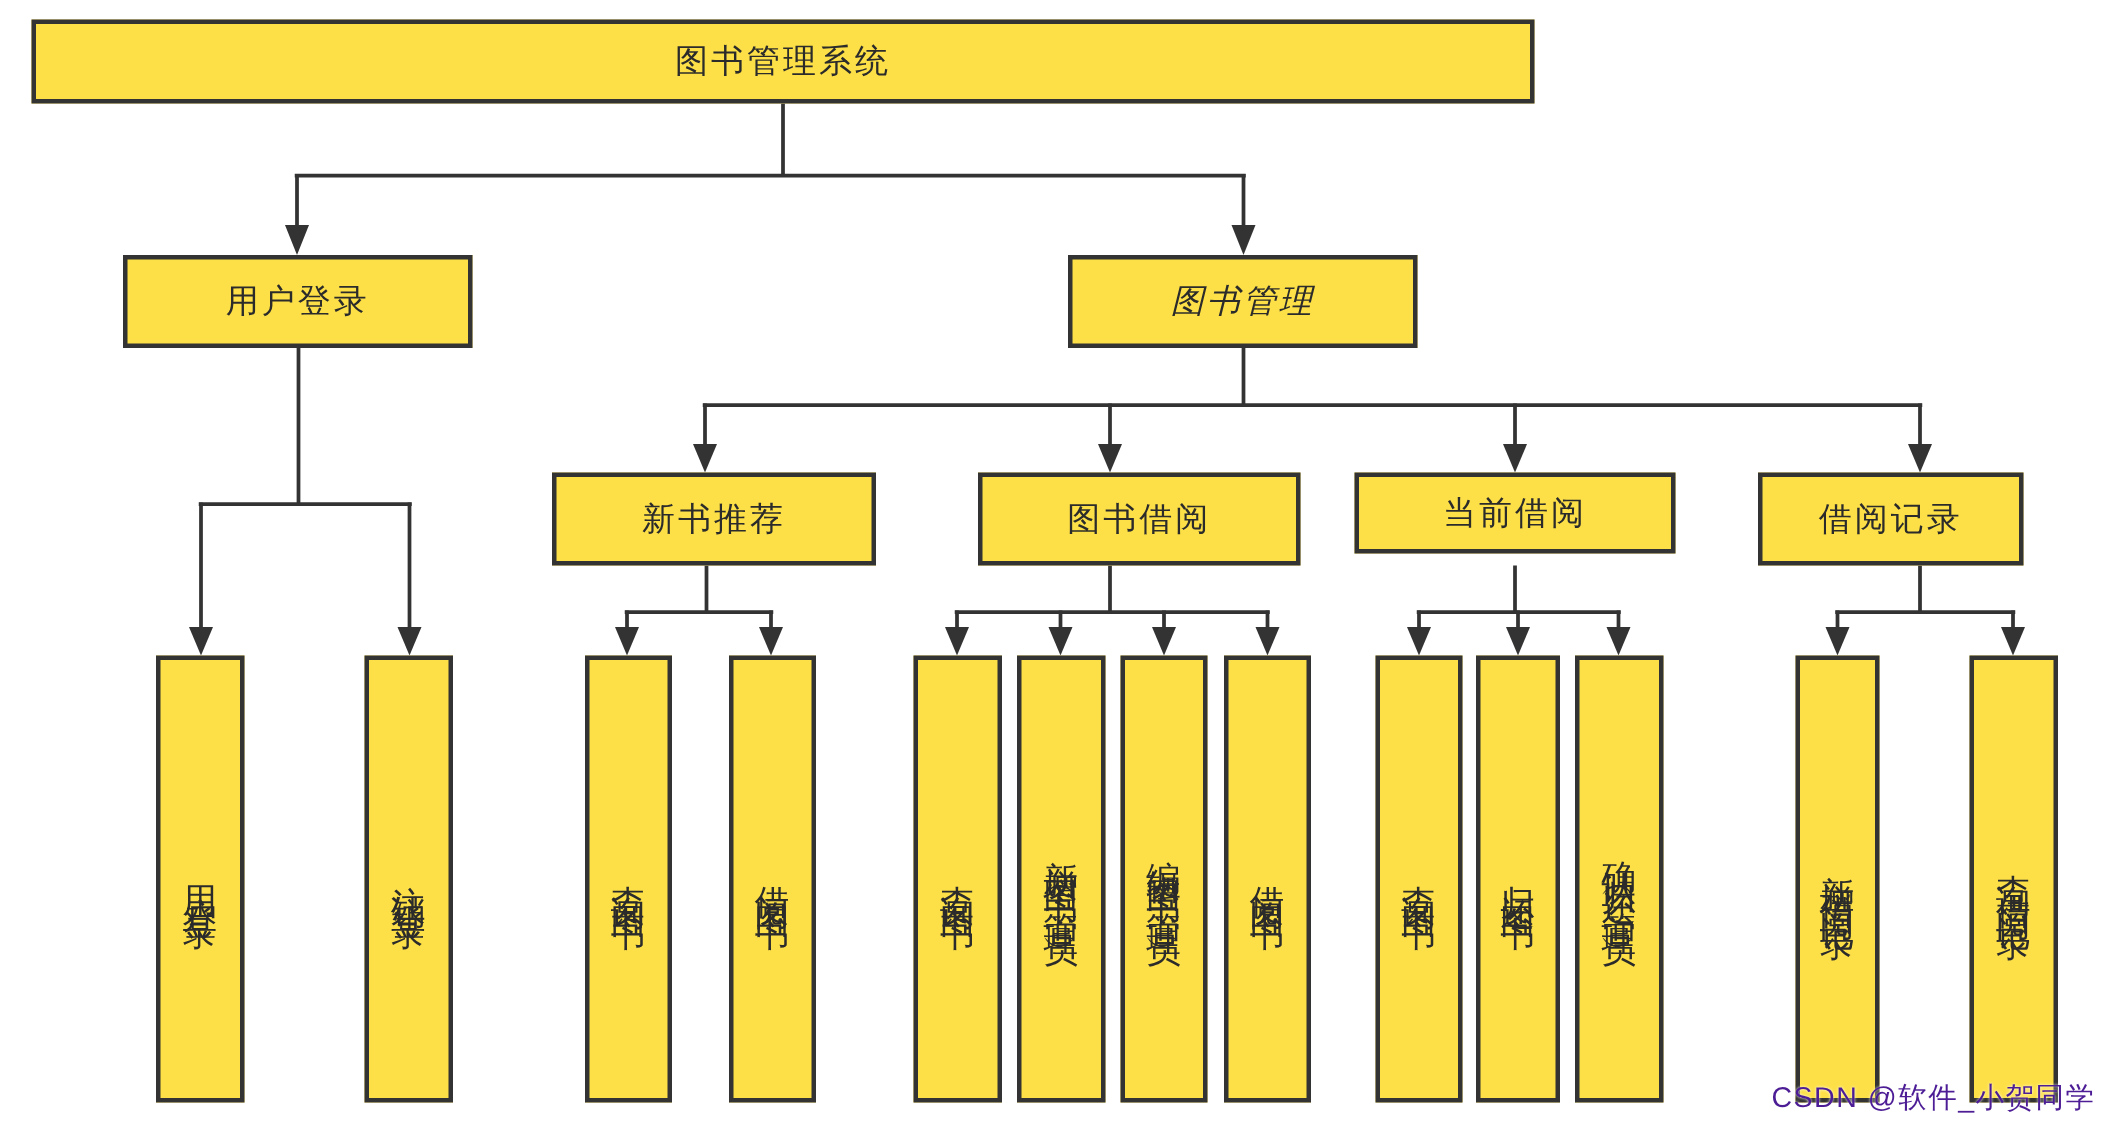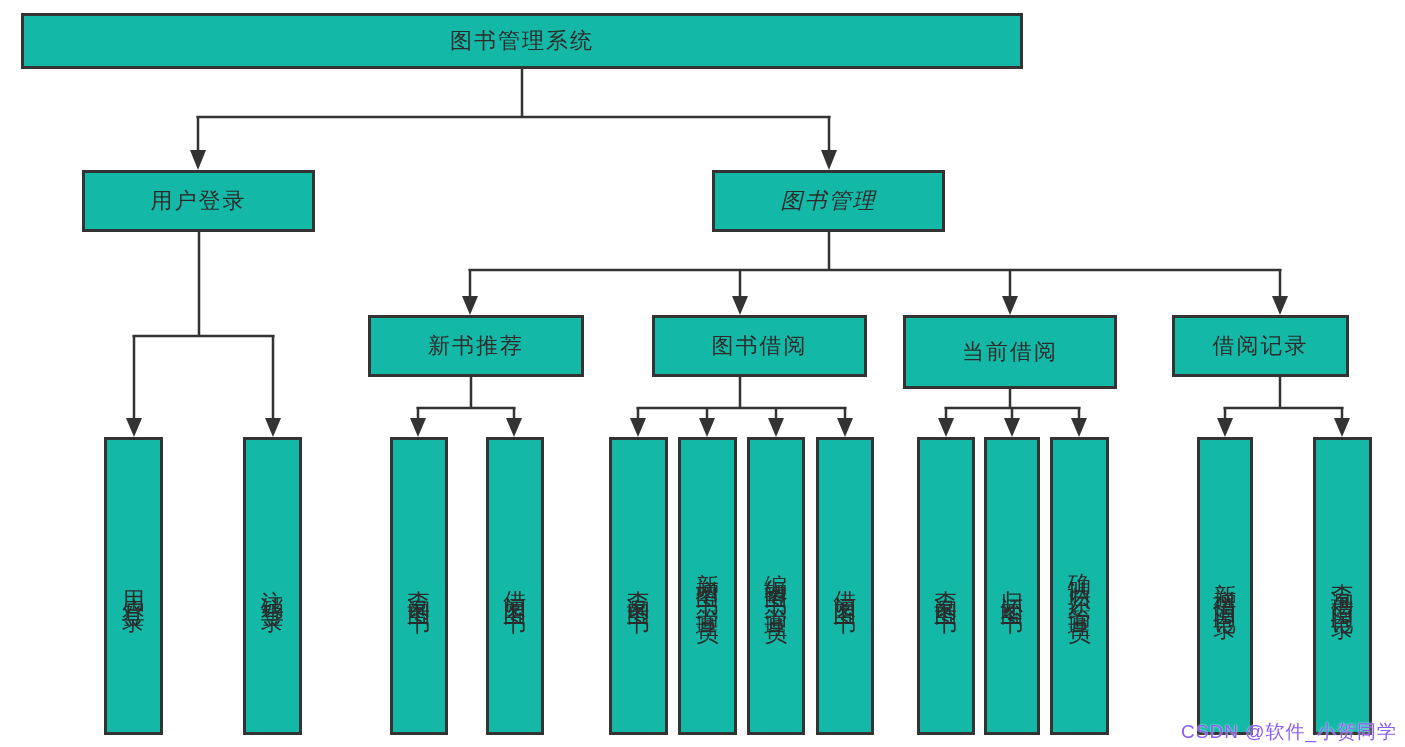--- a/index.html
+++ b/index.html
@@ -4,43 +4,43 @@
 <style>
   html,body{margin:0;padding:0;}
   body{
     width:1405px;height:747px;position:relative;background:#ffffff;
     font-family:"Liberation Sans","DejaVu Sans",sans-serif;
     overflow:hidden;
   }
   .stage{position:absolute;inset:0;width:1405px;height:747px;}
   svg.connectors{position:absolute;left:0;top:0;width:1405px;height:747px;z-index:1;}
   .node{
-    position:absolute;box-sizing:border-box;border:3px solid #333333;background:#14b8a6;
+    position:absolute;box-sizing:border-box;border:3px solid #333333;background:#fde047;
     display:flex;align-items:center;justify-content:center;z-index:2;
     color:#2b2b2b;
   }
   .node.h-label{font-size:22px;letter-spacing:2px;white-space:nowrap;}
   .node.leaf span{
     writing-mode:vertical-rl;
     font-size:23px;letter-spacing:7px;line-height:1.15;
     color:#2b2b2b;
   }
   .watermark{
     position:absolute;right:8px;bottom:2px;z-index:10;
-    font-size:19px;color:#8b5cf6;letter-spacing:1px;
+    font-size:19px;color:#4c1d95;letter-spacing:1px;
     text-shadow:0 0 2px #ffffff;
     white-space:nowrap;
   }
   
   #n-root{left:21px;top:13px;width:1002px;height:56px;}
   #n-userlogin{left:82px;top:170px;width:233px;height:62px;}
   #n-bookmgmt{left:712px;top:170px;width:233px;height:62px;font-style:italic;}
   #n-newbook{left:368px;top:315px;width:216px;height:62px;}
   #n-bookborrow{left:633px;top:315px;width:215px;height:62px;margin-left:19px;}
-  #n-currentborrow{left:903px;top:315px;width:214px;height:74px;}
+  #n-currentborrow{left:903px;top:315px;width:214px;height:54px;}
   #n-borrowrecord{left:1172px;top:315px;width:177px;height:62px;}
   .leaf{top:437px;height:298px;}
   #l-userlogin{left:104px;width:59px;}
   #l-logout{left:243px;width:59px;}
   #l-nb-query{left:390px;width:58px;}
   #l-nb-borrow{left:486px;width:58px;}
   #l-bb-query{left:609px;width:59px;}
   #l-bb-add{left:678px;width:59px;}
   #l-bb-edit{left:747px;width:58px;}
   #l-bb-borrow{left:816px;width:58px;}

